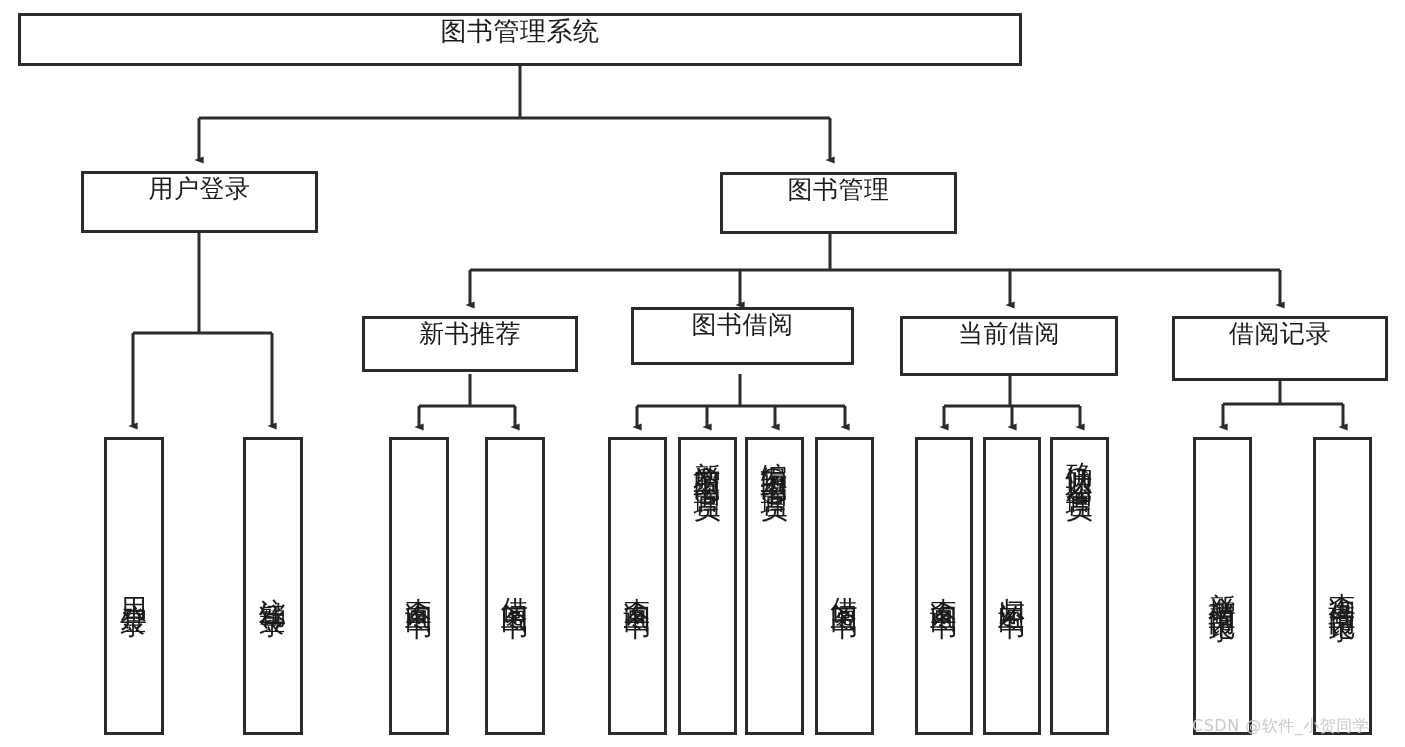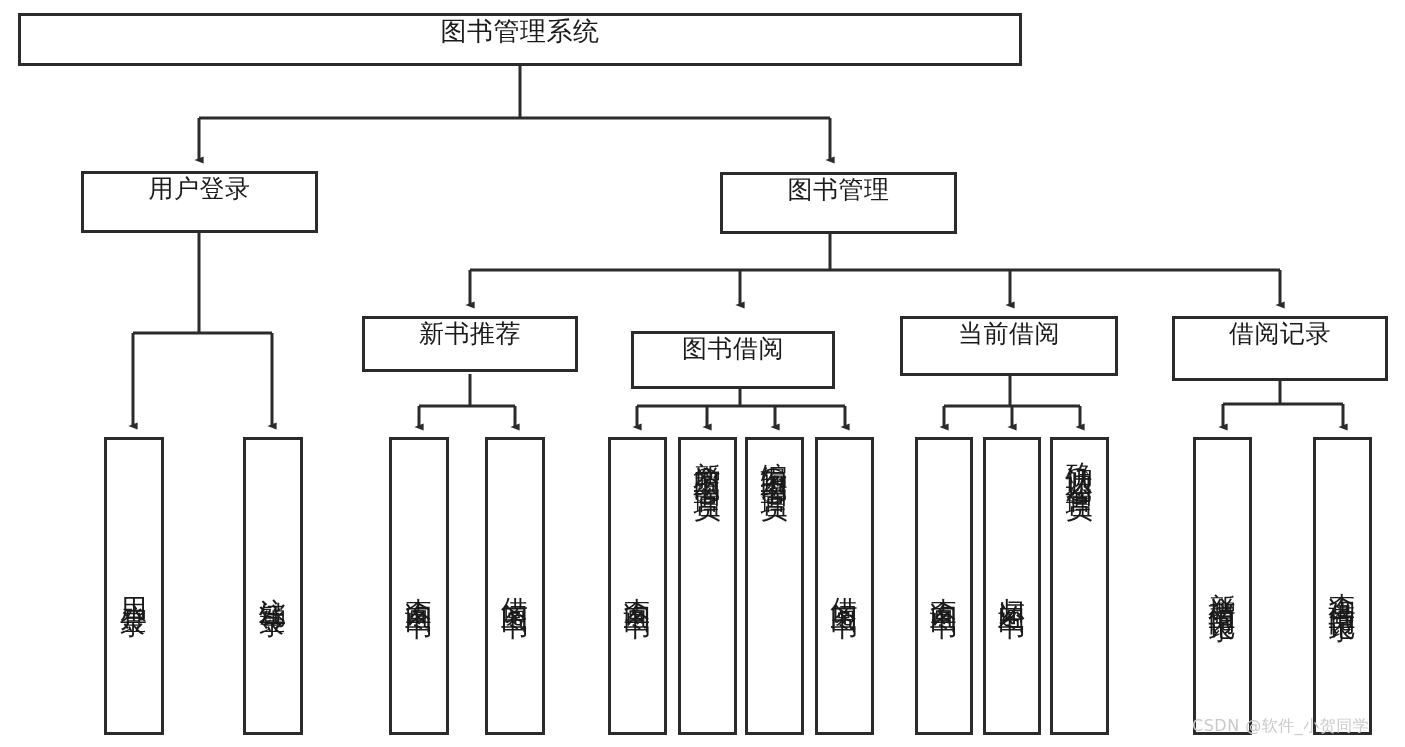--- a/index.html
+++ b/index.html
@@ -137,21 +137,21 @@
   <div class="node h" style="left:81px; top:171px; width:237px; height:62px;">
     <span class="lbl">用户登录</span>
   </div>
   <div class="node h" style="left:712px; top:172px; width:237px; height:62px;margin-left:8px;">
     <span class="lbl">图书管理</span>
   </div>
 
   <div class="node h" style="left:362px; top:316px; width:216px; height:56px;">
     <span class="lbl">新书推荐</span>
   </div>
-  <div class="node h" style="left:631px; top:331px; width:204px; height:58px;">
+  <div class="node h" style="left:631px; top:307px; width:223px; height:58px;">
     <span class="lbl">图书借阅</span>
   </div>
   <div class="node h" style="left:900px; top:316px; width:218px; height:60px;">
     <span class="lbl">当前借阅</span>
   </div>
   <div class="node h" style="left:1172px; top:316px; width:216px; height:65px;">
     <span class="lbl">借阅记录</span>
   </div>
 
   <div class="node v mid" style="left:104px; top:437px; width:60px; height:298px;">

